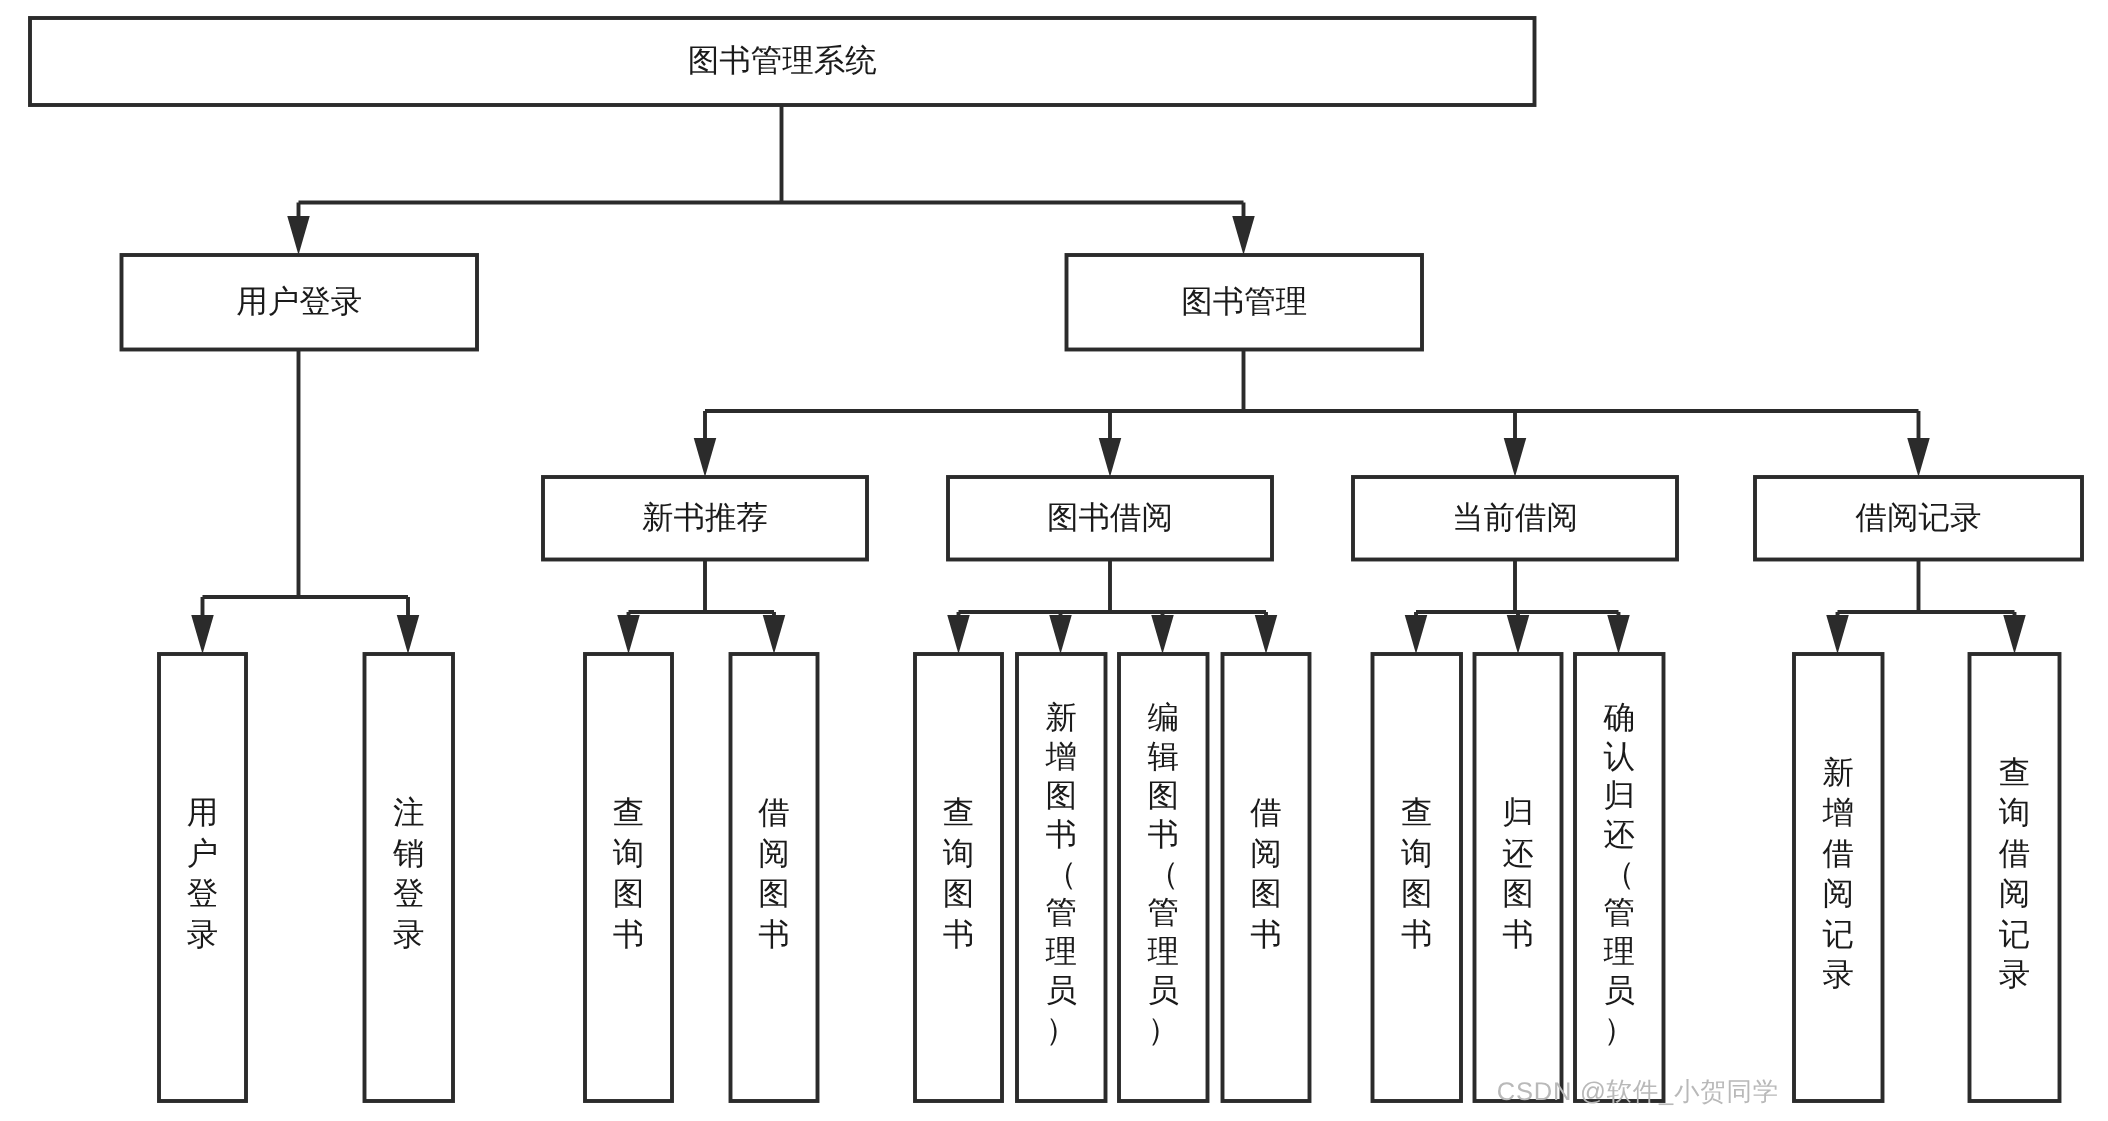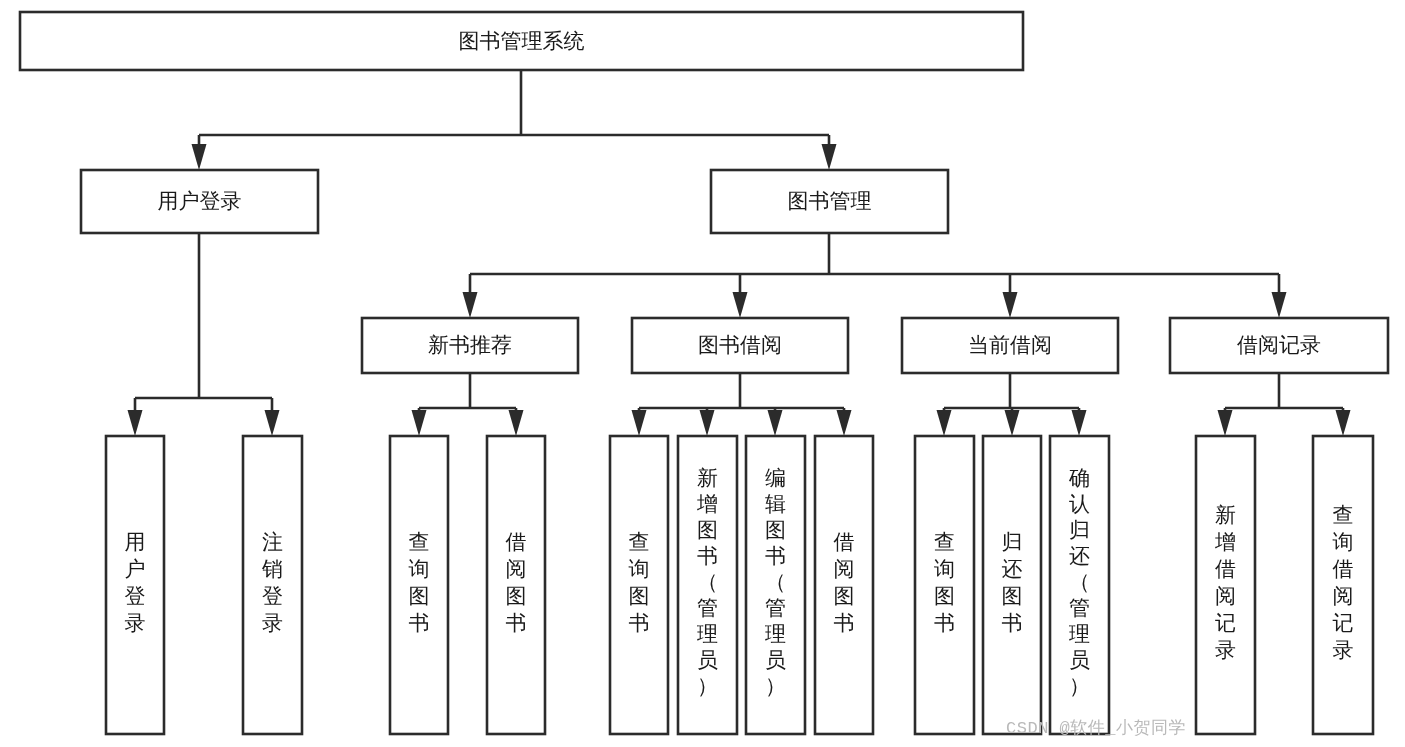--- a/index.html
+++ b/index.html
@@ -50,21 +50,21 @@
   .node-label-v {
     font-family: "Liberation Sans", "DejaVu Sans", sans-serif;
     font-size: 21px;
     fill: #1a1a1a;
     text-anchor: middle;
   }
   .watermark {
     position: absolute;
     right: 12px;
     bottom: 8px;
-    font-family: Liberation Mono, monospace;
+    font-family: Liberation Sans, sans-serif;
     font-size: 17px;
     color: #b9b9b9;
     letter-spacing: 0.5px;
     white-space: nowrap;
     user-select: none;
   }
 </style>
 </head>
 <body>
 

